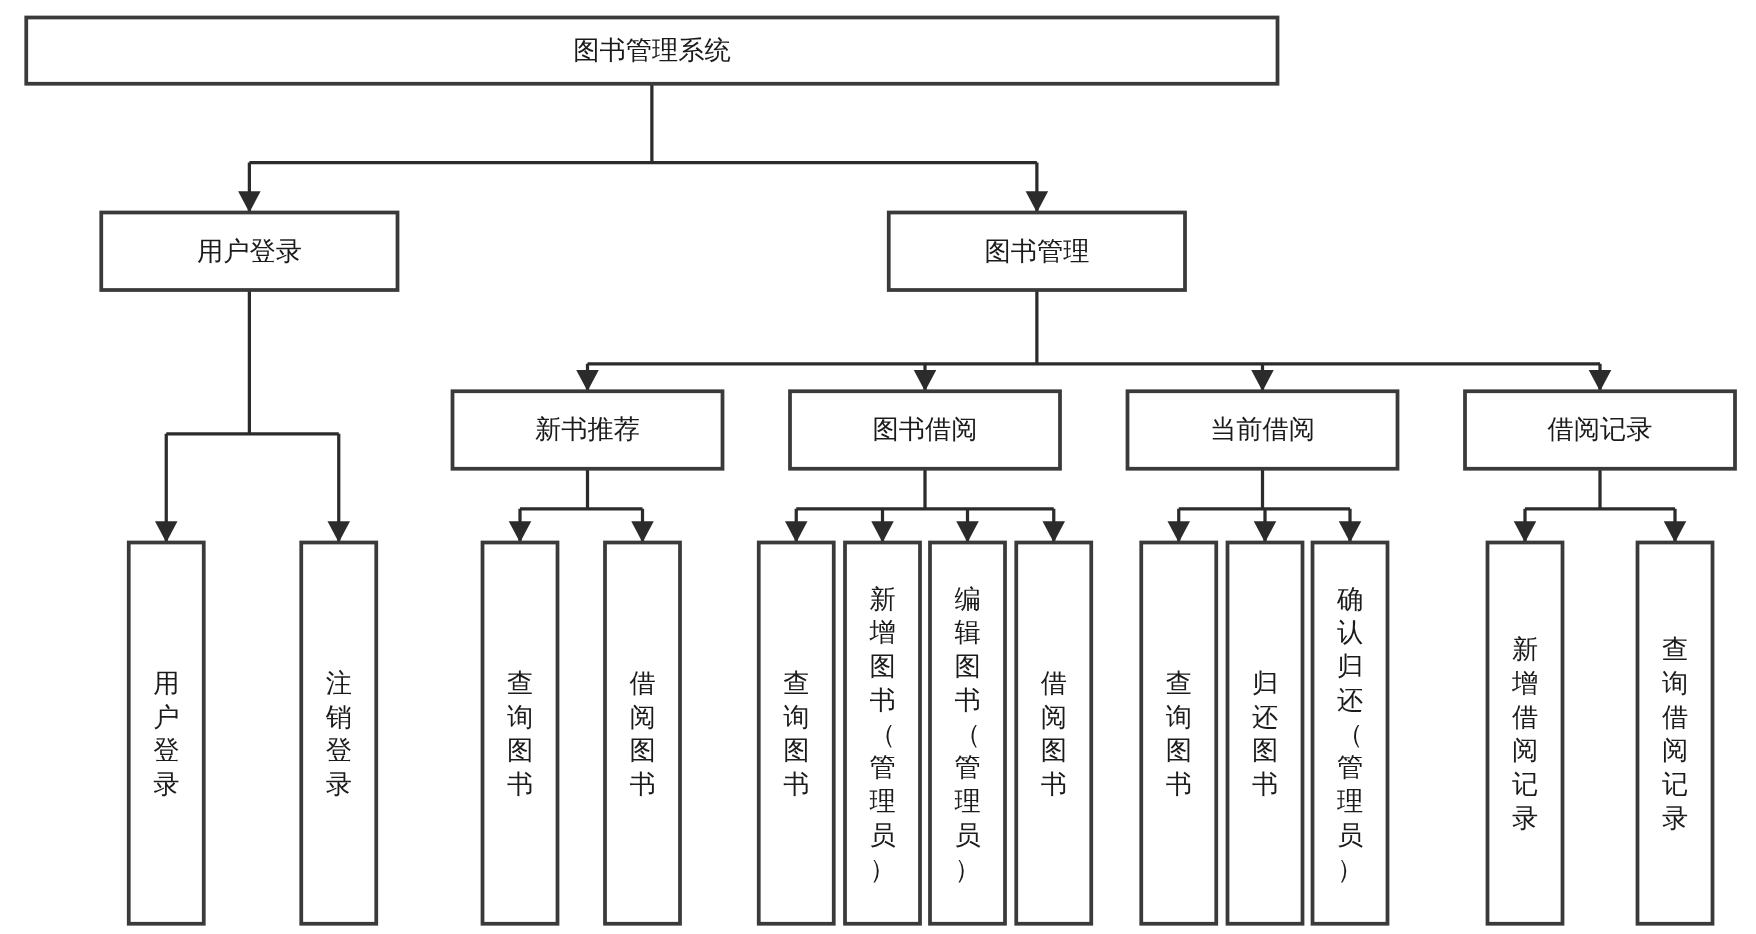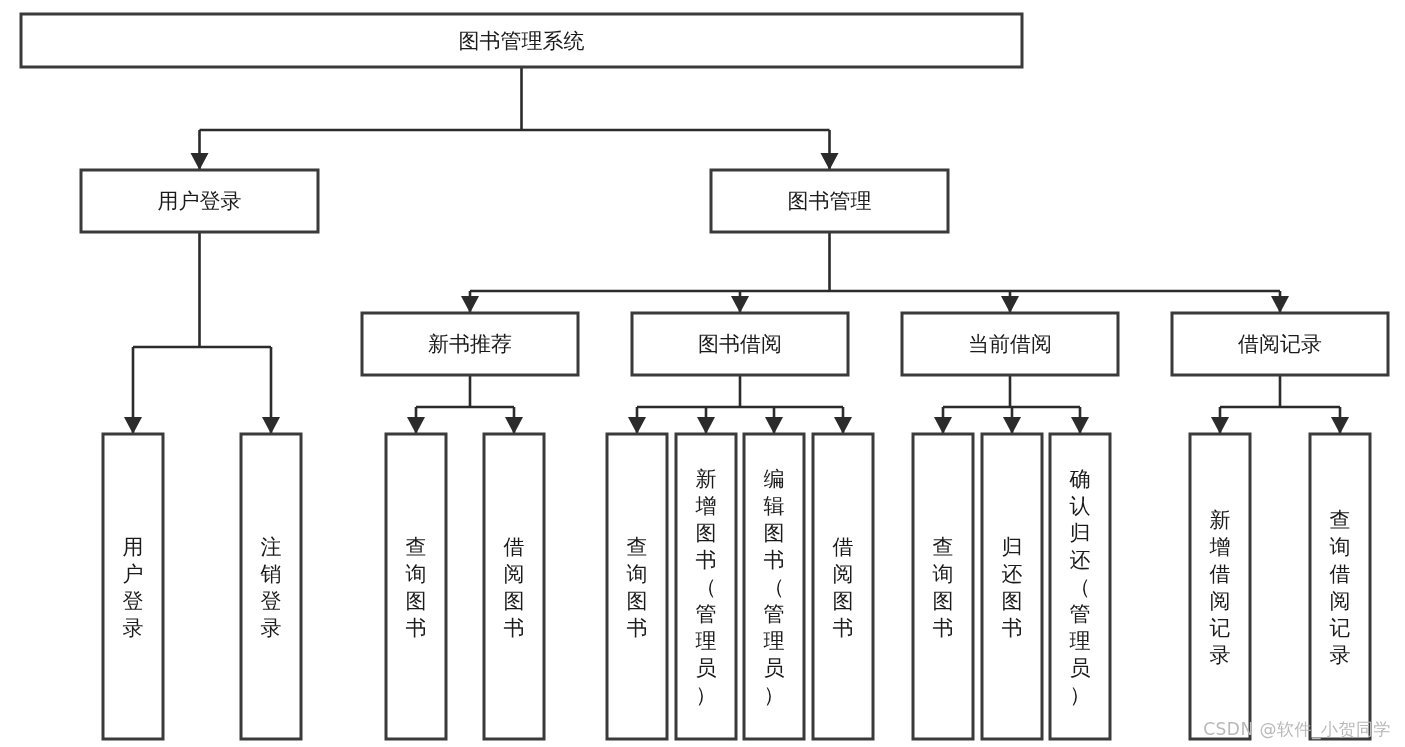--- a/index.html
+++ b/index.html
@@ -269,14 +269,13 @@
           <rect x="1310" y="434" width="60" height="305" rx="0" class="node-box"></rect>
           <text x="1340" y="526.56" class="node-label-v">查</text>
           <text x="1340" y="553.56" class="node-label-v">询</text>
           <text x="1340" y="580.56" class="node-label-v">借</text>
           <text x="1340" y="607.56" class="node-label-v">阅</text>
           <text x="1340" y="634.56" class="node-label-v">记</text>
           <text x="1340" y="661.56" class="node-label-v">录</text>
         </g>
       </g>
   </svg>
-  <div class="watermark">CSDN @软件_小贺同学</div>
 </div>
 
 </body></html>

